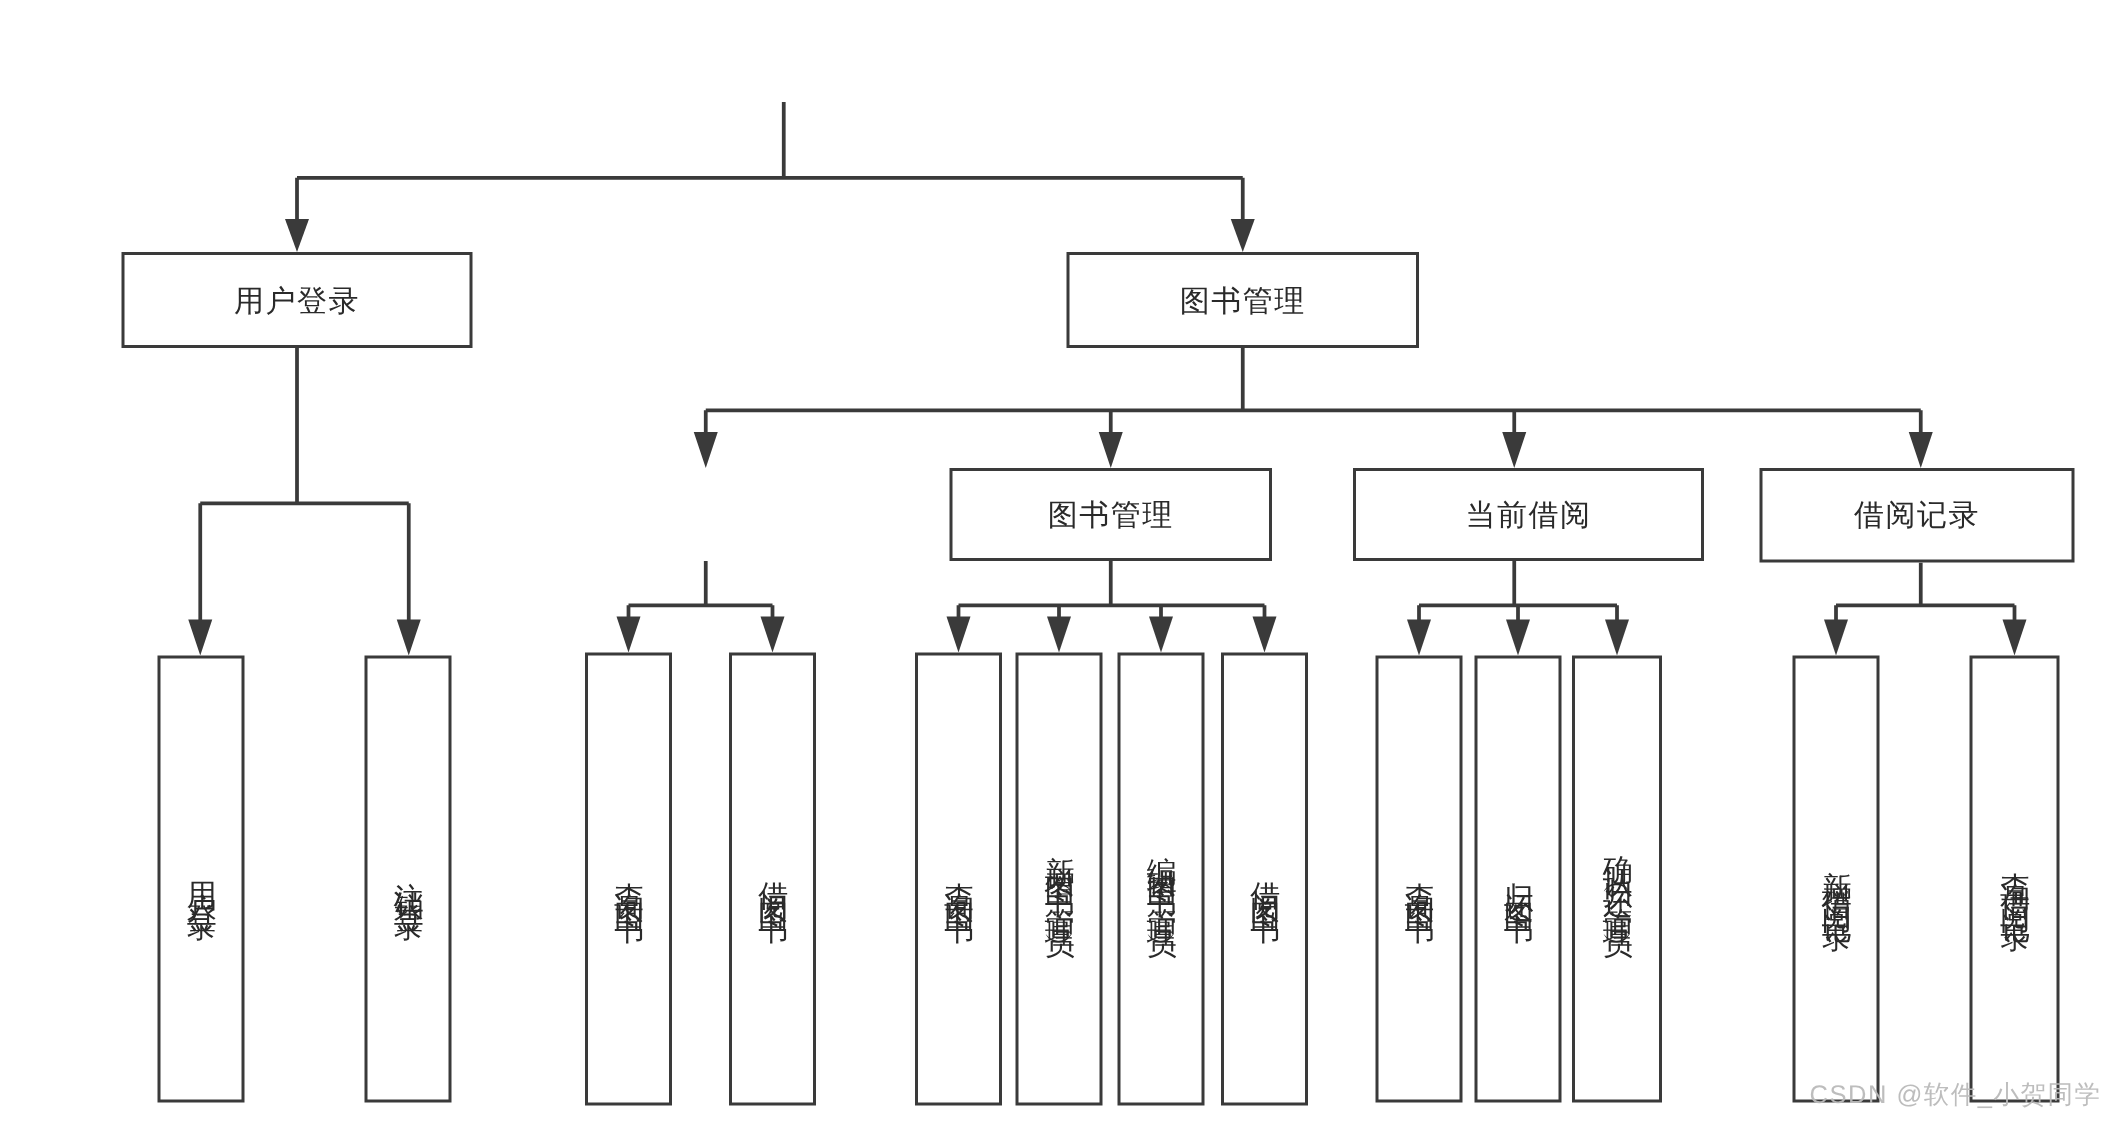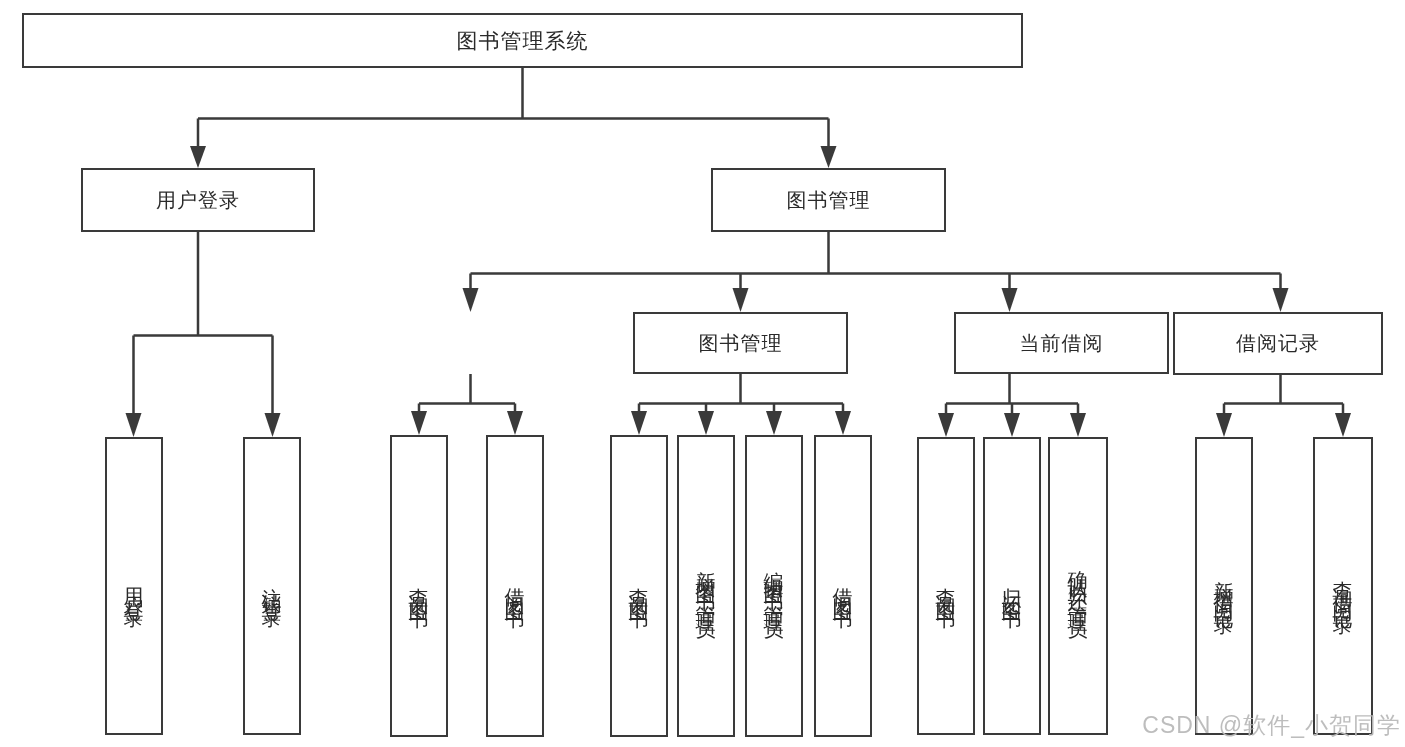--- a/index.html
+++ b/index.html
@@ -13,21 +13,21 @@
     border:2.5px solid #3a3a3a;display:flex;align-items:center;justify-content:center;
     text-align:center;
   }
   .node.h{font-size:20px;letter-spacing:1px;}
   .node.root{font-size:21px;letter-spacing:1px;}
   .node.v{
     writing-mode:vertical-rl;text-orientation:mixed;
     font-size:20px;letter-spacing:7px;line-height:1;
   }
   .watermark{
-    position:absolute;right:4px;bottom:6px;font-size:23px;letter-spacing:1px;
+    position:absolute;right:4px;bottom:6px;font-size:17px;letter-spacing:1px;
     color:rgba(185,185,185,0.95);white-space:nowrap;pointer-events:none;
   }
   svg path{stroke:#3a3a3a;stroke-width:2.5;fill:none;}
   svg polygon{fill:#3a3a3a;stroke:none;}
 </style>
 </head>
 <body>
 
 <div class="stage">
 
@@ -77,30 +77,29 @@
       <polygon points="1070,413 1086,413 1078,437"></polygon>
     </g>
 
     <g>
       <path d="M1280.5,375 L1280.5,403.5 M1224,403.5 L1343,403.5 M1224,403.5 L1224,415 M1343,403.5 L1343,415"></path>
       <polygon points="1216,413 1232,413 1224,437"></polygon>
       <polygon points="1335,413 1351,413 1343,437"></polygon>
     </g>
   </svg>
 
-  <div class="node h root" style="left:22px;top:13px;width:1001px;height:55px">图书管理系统</div>
 
   <div class="node h" style="left:81px;top:168px;width:234px;height:64px">用户登录</div>
   <div class="node h" style="left:711px;top:168px;width:235px;height:64px">图书管理</div>
 
   <div class="node v" style="left:105px;top:437px;width:58px;height:298px">用户登录</div>
   <div class="node v" style="left:243px;top:437px;width:58px;height:298px">注销登录</div>
 
   <div class="node h" style="left:633px;top:312px;width:215px;height:62px">图书管理</div>
-  <div class="node h" style="left:954px;top:312px;width:215px;height:62px">当前借阅</div>
+  <div class="node h" style="left:902px;top:312px;width:234px;height:62px">当前借阅</div>
   <div class="node h" style="left:1173px;top:312px;width:210px;height:63px">借阅记录</div>
 
   <div class="node v" style="left:390px;top:435px;width:58px;height:302px">查询图书</div>
   <div class="node v" style="left:486px;top:435px;width:58px;height:302px">借阅图书</div>
 
   <div class="node v" style="left:610px;top:435px;width:58px;height:302px">查询图书</div>
   <div class="node v" style="left:677px;top:435px;width:58px;height:302px">新增图书（管理员）</div>
   <div class="node v" style="left:745px;top:435px;width:58px;height:302px">编辑图书（管理员）</div>
   <div class="node v" style="left:814px;top:435px;width:58px;height:302px">借阅图书</div>
 

